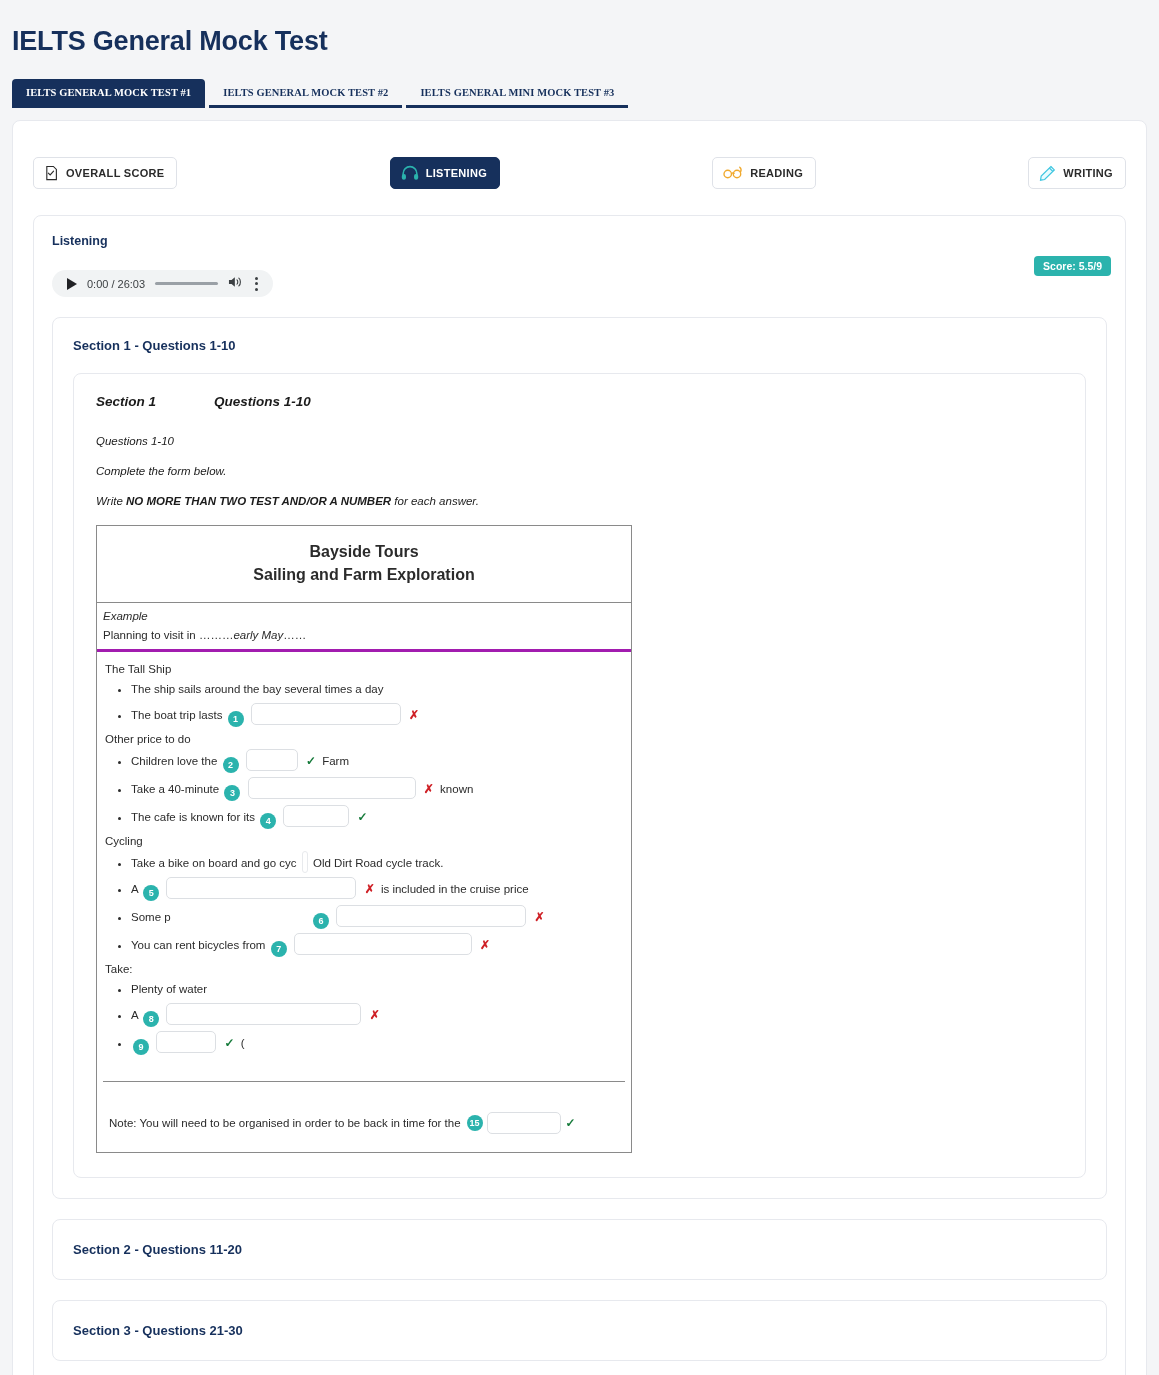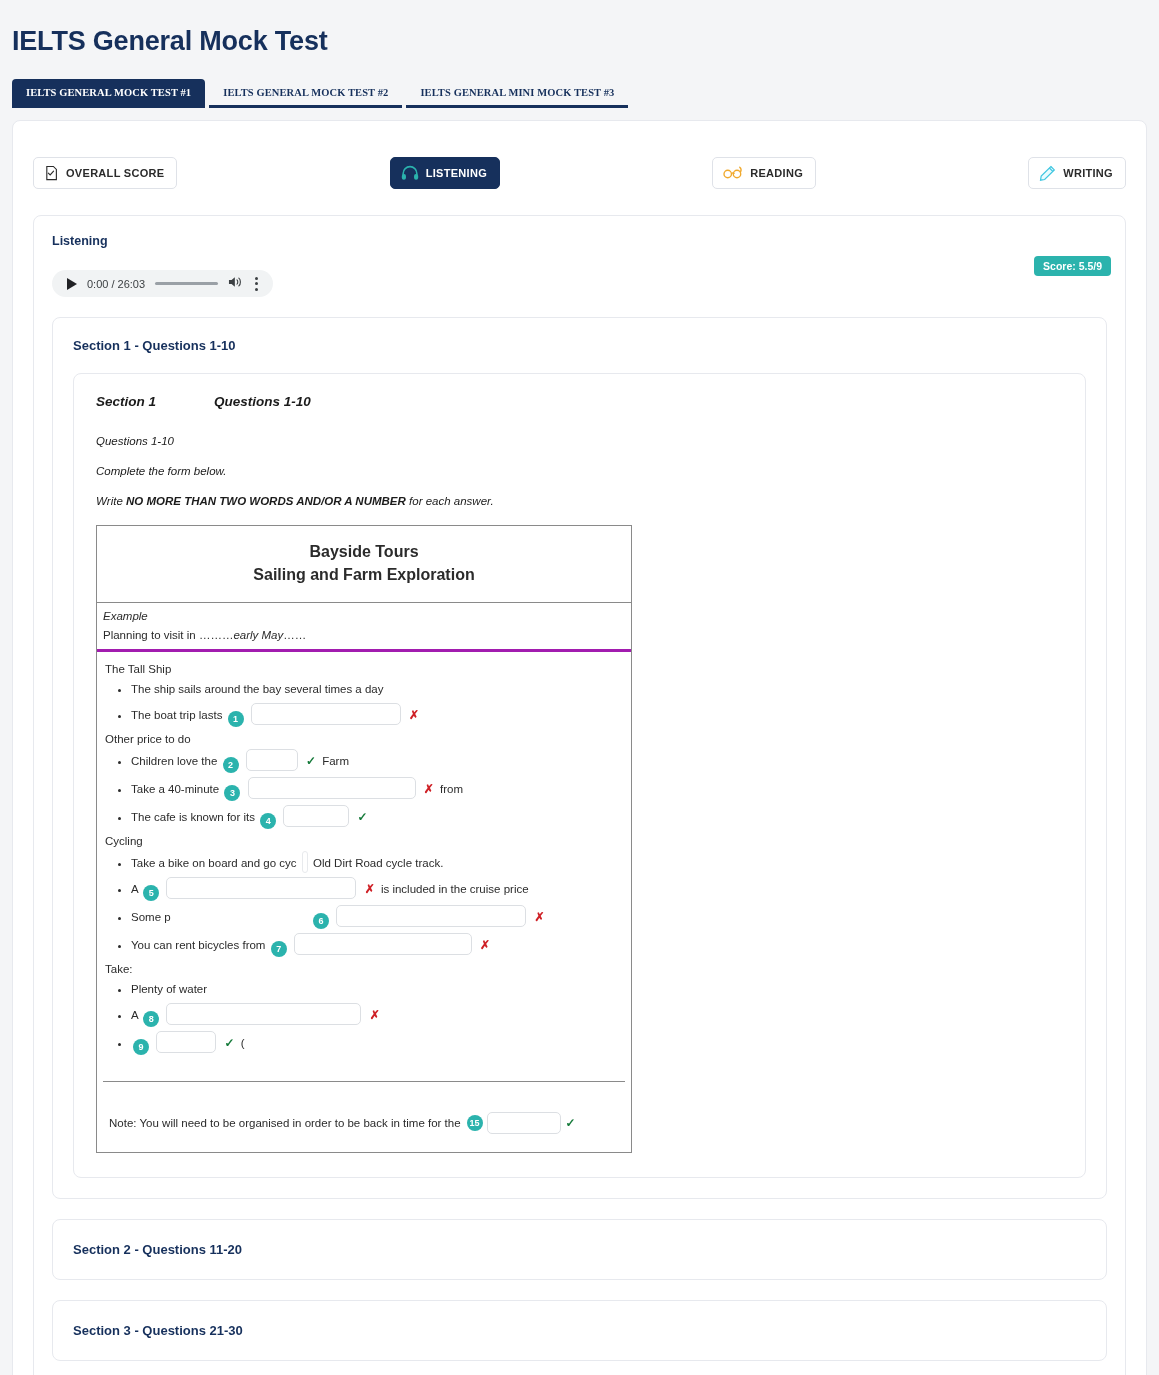--- a/index.html
+++ b/index.html
@@ -345,21 +345,21 @@
 
       <div class="inner-card">
         <div class="sec-title-row">
           <span>Section 1</span>
           <span>Questions 1-10</span>
         </div>
 
         <p class="rubric">Questions 1-10</p>
         <p class="rubric">Complete the form below.</p>
         <p class="rubric">
-          <span>Write </span><b>NO MORE THAN TWO WORDS AND/OR A NUMBER</b><span> for each answer.</span>
+          <span>Write </span><b>NO MORE THAN TWO TEST AND/OR A NUMBER</b><span> for each answer.</span>
         </p>
 
         <div class="form-table">
           <div class="ft-head">
             <div class="l1">Bayside Tours</div>
             <div class="l1">Sailing and Farm Exploration</div>
           </div>
 
           <div class="ft-example">
             <div class="ex-label">Example</div>
@@ -390,21 +390,21 @@
                 <span class="qnum">2</span>
                 <span class="ansbox" style="width:52px"></span>
                 <span class="mark right">✓</span>
                 <span class="qtext">Farm</span>
               </li>
               <li>
                 <span class="qtext">Take a 40-minute</span>
                 <span class="qnum">3</span>
                 <span class="ansbox" style="width:168px"></span>
                 <span class="mark wrong">✗</span>
-                <span class="qtext">from</span>
+                <span class="qtext">known</span>
               </li>
               <li>
                 <span class="qtext">The cafe is known for its</span>
                 <span class="qnum">4</span>
                 <span class="ansbox" style="width:66px"></span>
                 <span class="mark right">✓</span>
               </li>
             </ul>
 
             <div class="grp-title">Cycling</div>

